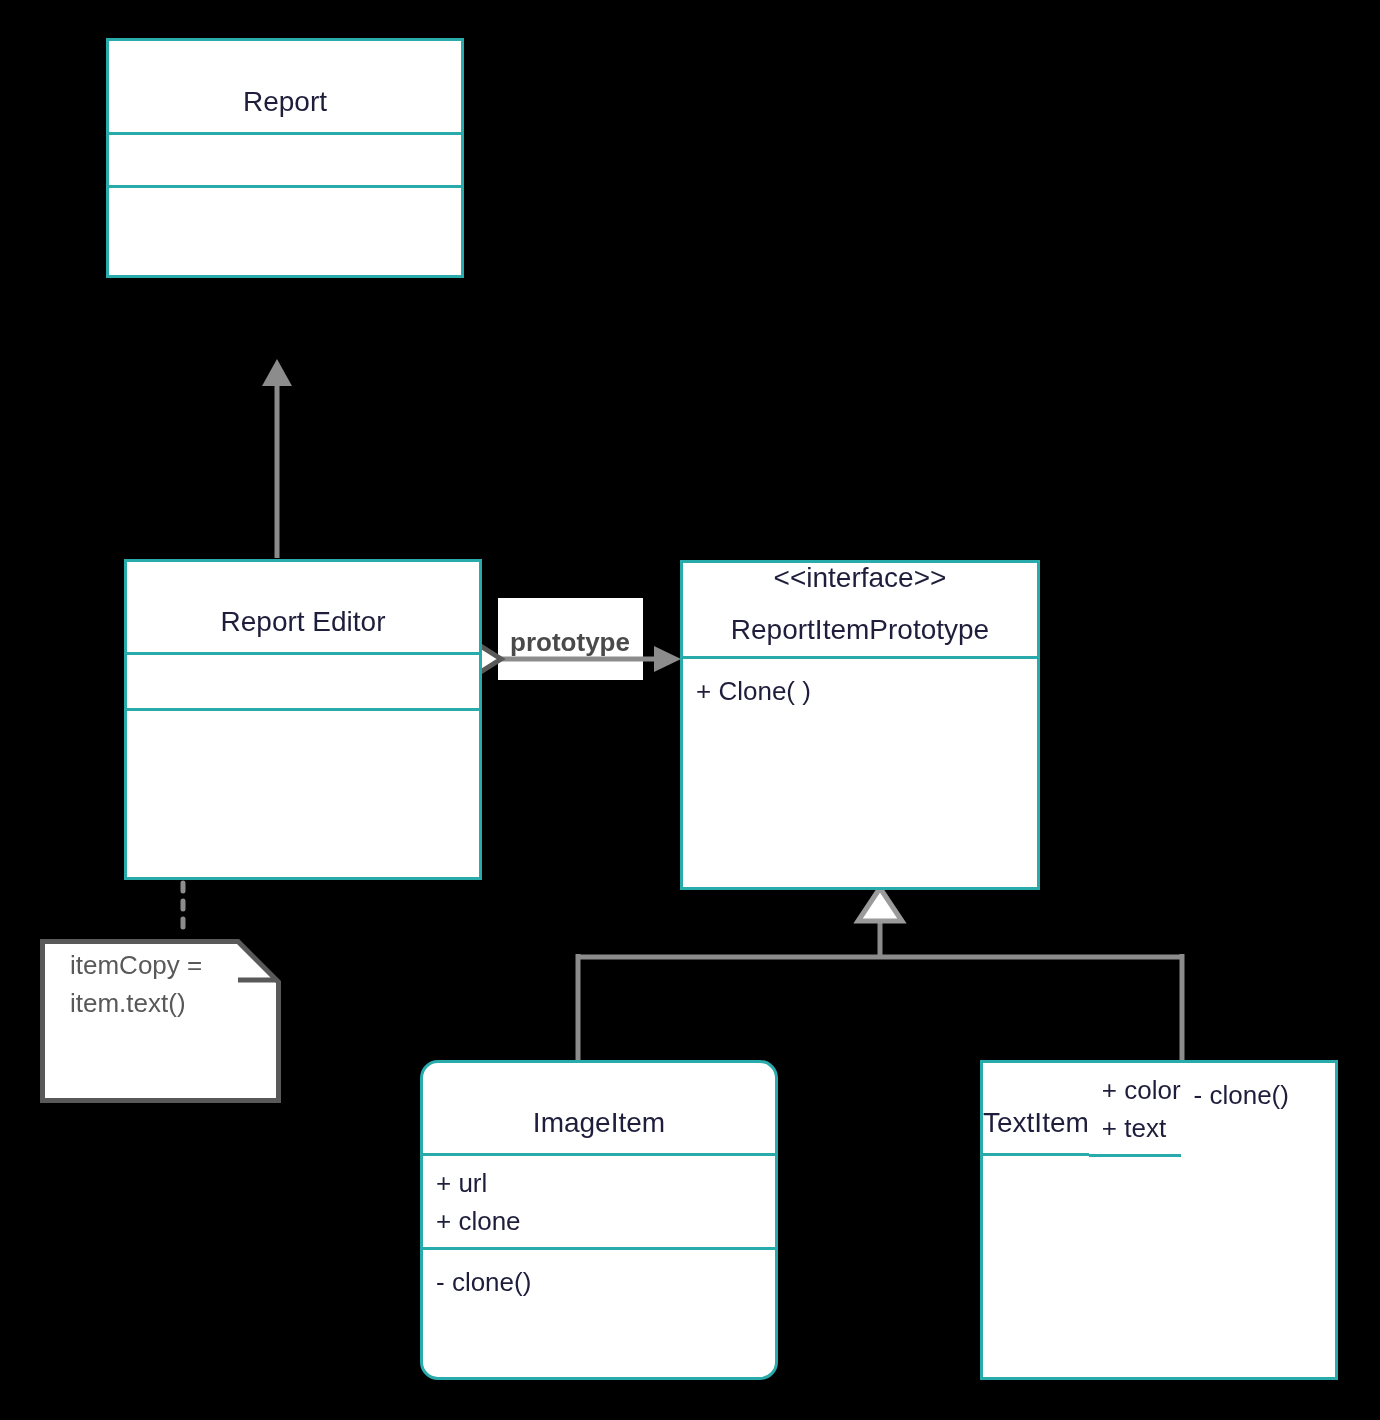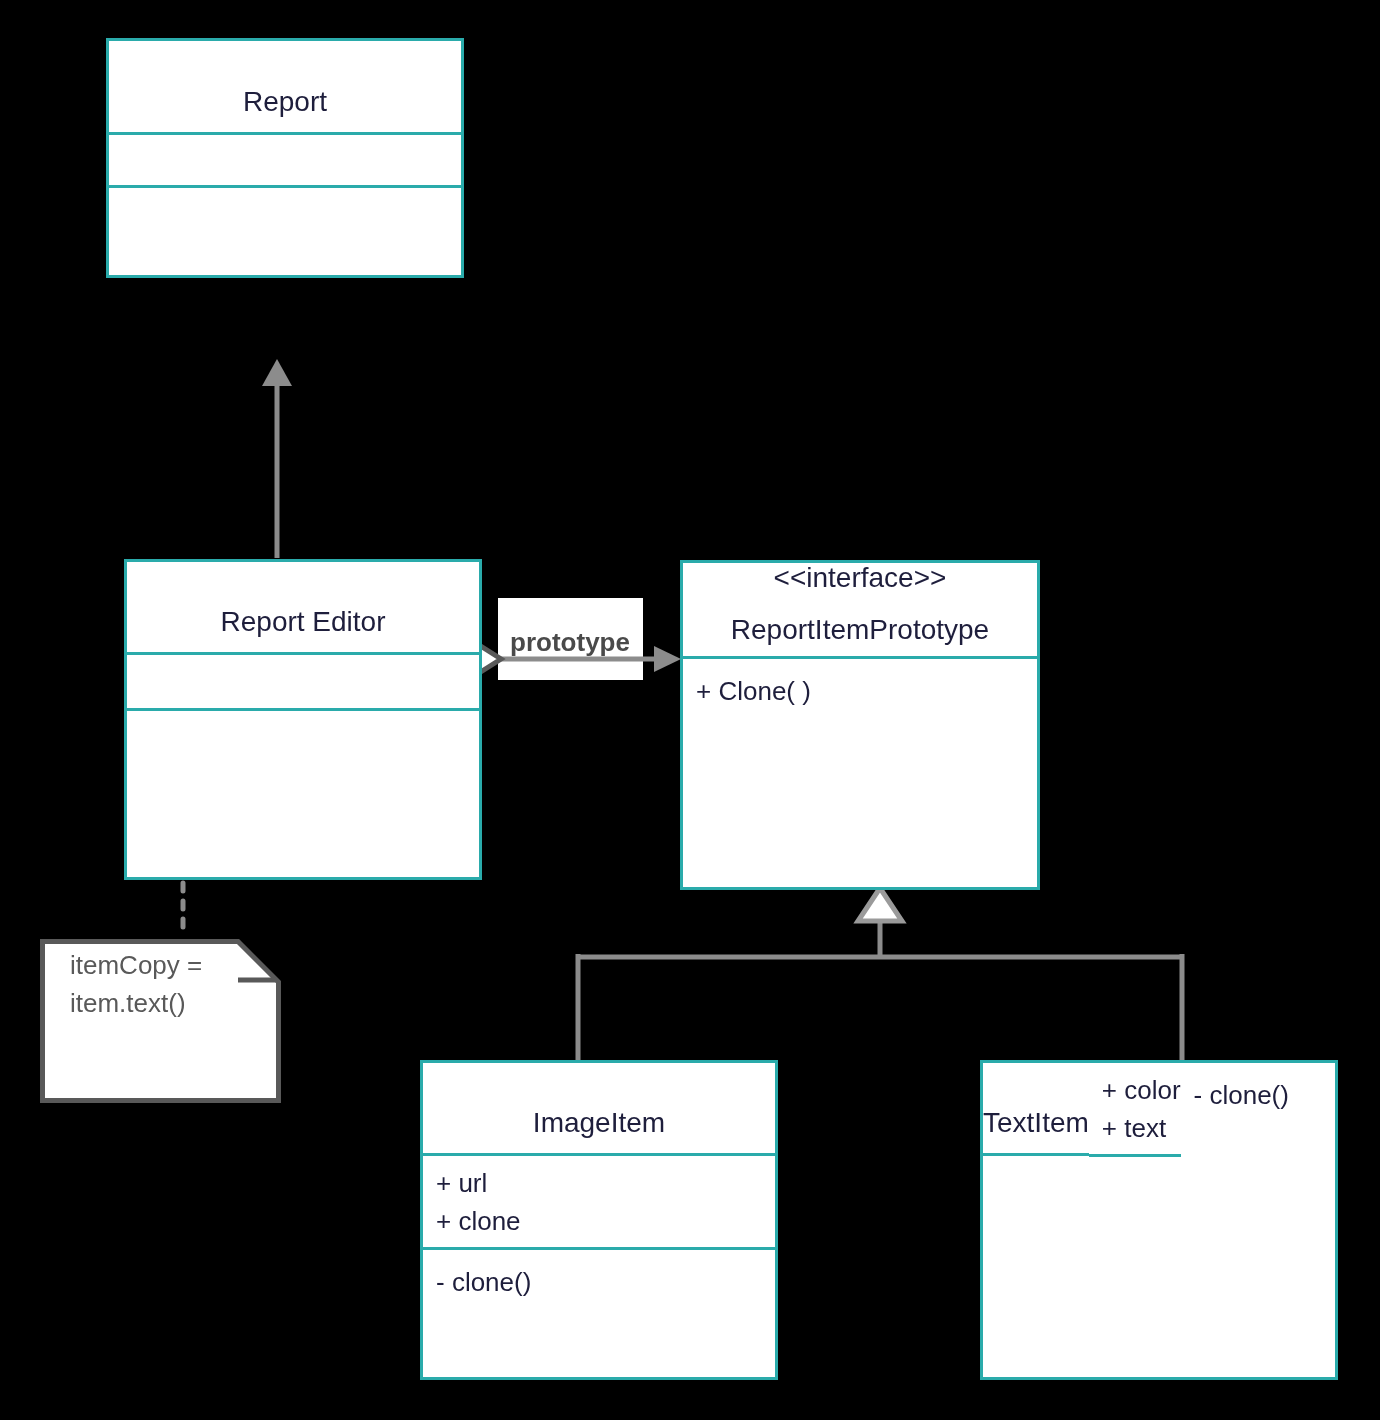--- a/index.html
+++ b/index.html
@@ -91,21 +91,21 @@
   <div class="uml-class" style="left:680px;top:560px;width:360px;height:330px;display:flex;flex-direction:column;">
     <div class="c-title two-line" style="height:96px;gap:15px;">
       <div>&lt;&lt;interface&gt;&gt;</div>
       <div>ReportItemPrototype</div>
     </div>
     <div class="c-methods">
       <div>+ Clone( )</div>
     </div>
   </div>
 
-  <div class="uml-class" style="left:420px;top:1060px;width:358px;height:320px;display:flex;flex-direction:column;">
+  <div class="uml-class" style="left:420px;top:1060px;width:358px;height:320px;display:flex;flex-direction:column;border-radius:18px;">
     <div class="c-title" style="height:93px;">ImageItem</div>
     <div class="c-attrs" style="height:94px;">
       <div>+ url</div>
       <div>+ clone</div>
     </div>
     <div class="c-methods">
       <div>- clone()</div>
     </div>
   </div>
 

